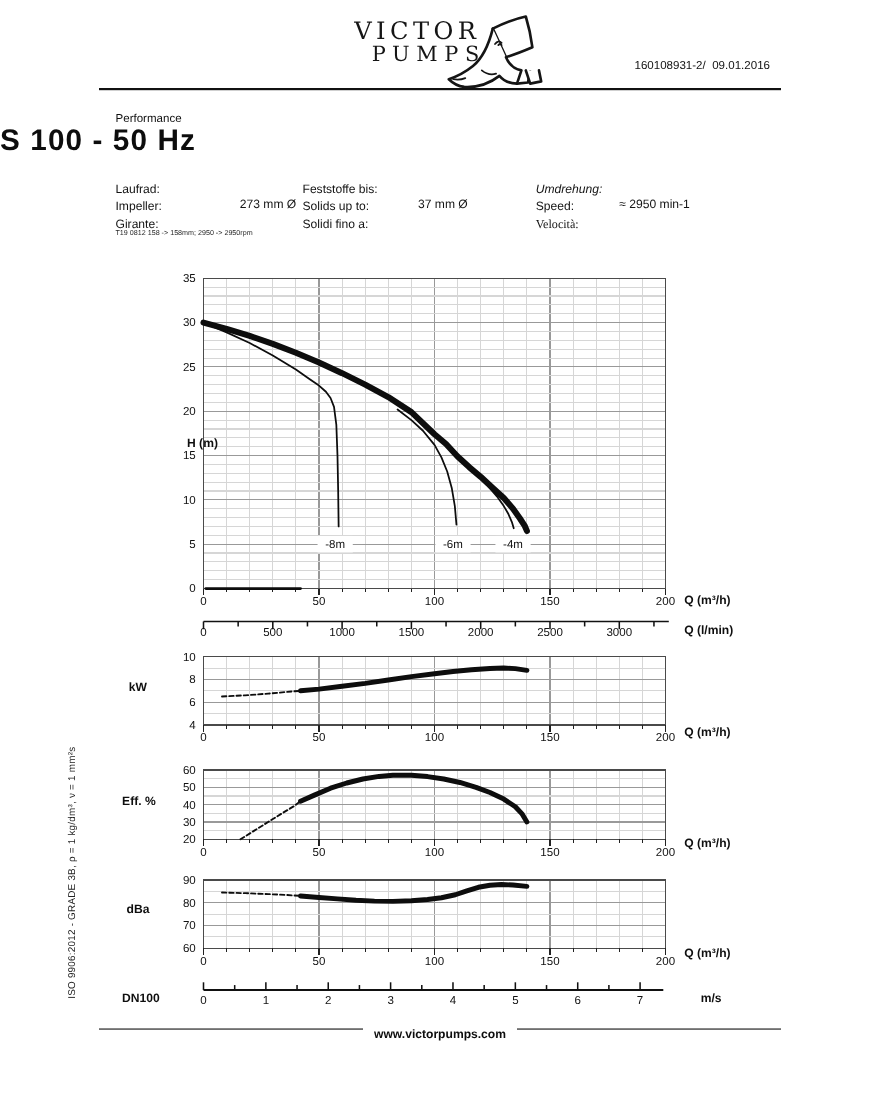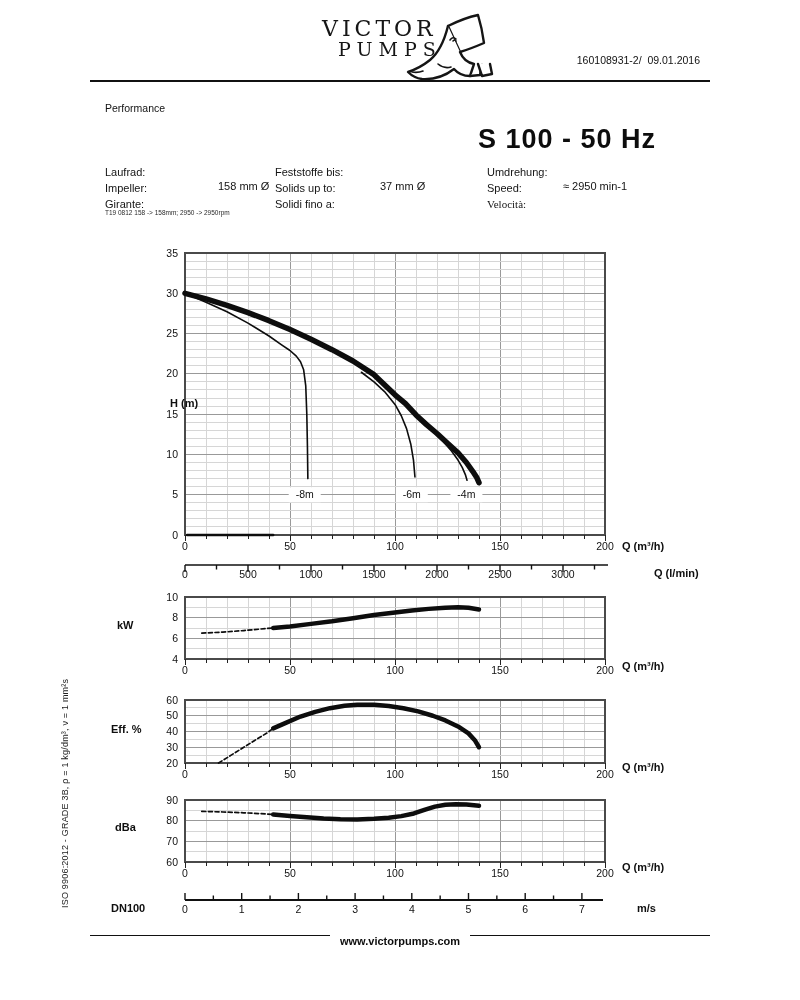--- a/index.html
+++ b/index.html
@@ -5,21 +5,21 @@
   html,body{margin:0;padding:0;background:#e8e8e8;}
   .page{position:relative;width:800px;height:1000px;background:#ffffff;
         font-family:"Liberation Sans",sans-serif;color:#111;overflow:hidden;}
   .abs{position:absolute;white-space:nowrap;}
   .small{font-size:10.5px;}
   .hdr-rule{position:absolute;left:90px;top:80px;width:620px;height:0;border-top:2.5px solid #111;}
   .brand{position:absolute;left:322px;top:18px;font-family:"DejaVu Serif","Liberation Serif",serif;
          font-weight:normal;line-height:1.0;letter-spacing:4px;color:#151515;}
   .brand .l1{font-size:22px;}
   .brand .l2{font-size:19px;letter-spacing:6px;margin-left:16px;}
-  .title{position:absolute;left:0;top:124px;width:656px;text-align:right;
+  .title{position:absolute;left:0;top:112px;width:656px;text-align:left;
          font-size:27px;font-weight:bold;letter-spacing:1px;color:#0d0d0d;}
   .spec-label{font-size:11px;line-height:16px;color:#141414;}
   .spec-val{font-size:11px;font-weight:normal;color:#141414;}
   .spec-note{font-size:6.5px;color:#2a2a2a;}
   .unit-label{font-size:11px;font-weight:bold;color:#0f0f0f;}
   .side-note{position:absolute;left:60px;top:908px;transform:rotate(-90deg);transform-origin:0 0;
              font-size:9px;color:#222;letter-spacing:.2px;}
   .footer{position:absolute;left:90px;top:935px;width:620px;display:flex;gap:10px;}
   .footer .rule{flex:1;border-top:1.6px solid #111;height:0;}
   .footer .txt{font-size:11px;font-weight:bold;color:#0d0d0d;}
@@ -54,30 +54,30 @@
       <path d="M49,29 q2,-2 3,0"></path>
       <path d="M34,52 q6,5 13,3"></path>
       <path d="M8,60 q6,1 11,-1"></path>
     </g>
   </svg>
 
   <div class="title">S 100 - 50 Hz</div>
 
   <span class="abs spec-label" style="left:105px;top:164px;">Laufrad:</span>
   <span class="abs spec-label" style="left:105px;top:180px;">Impeller:</span>
-  <span class="abs spec-val" style="left:218px;top:180px;">158 mm Ø</span>
+  <span class="abs spec-val" style="left:218px;top:180px;">273 mm Ø</span>
   <span class="abs spec-label" style="left:105px;top:196px;">Girante:</span>
   <span class="abs spec-note" style="left:105px;top:209px;">T19 0812 158 -&gt; 158mm; 2950 -&gt; 2950rpm</span>
 
   <span class="abs spec-label" style="left:275px;top:164px;">Feststoffe bis:</span>
   <span class="abs spec-label" style="left:275px;top:180px;">Solids up to:</span>
   <span class="abs spec-val" style="left:380px;top:180px;">37 mm Ø</span>
   <span class="abs spec-label" style="left:275px;top:196px;">Solidi fino a:</span>
 
-  <span class="abs spec-label" style="left:487px;top:164px;">Umdrehung:</span>
+  <span class="abs spec-label" style="left:487px;top:164px;font-style:italic;">Umdrehung:</span>
   <span class="abs spec-label" style="left:487px;top:180px;">Speed:</span>
   <span class="abs spec-val" style="left:563px;top:180px;">≈ 2950 min-1</span>
   <span class="abs spec-label" style="left:487px;top:196px;font-family:Liberation Serif, serif;">Velocità:</span>
 
   <div class="chart-host" style="left:185px;top:253px;">
       <svg width="420" height="282">
         <g shape-rendering="crispEdges">
           <line x1="0" y1="0" x2="0" y2="282" stroke="#999999" stroke-width="1"></line>
           <line x1="21" y1="0" x2="21" y2="282" stroke="#d6d6d6" stroke-width="1"></line>
           <line x1="42" y1="0" x2="42" y2="282" stroke="#d6d6d6" stroke-width="1"></line>
@@ -438,21 +438,21 @@
         <text x="170.10000000000002" y="20" text-anchor="middle" font-size="10.5">3</text>
         <text x="226.8" y="20" text-anchor="middle" font-size="10.5">4</text>
         <text x="283.5" y="20" text-anchor="middle" font-size="10.5">5</text>
         <text x="340.20000000000005" y="20" text-anchor="middle" font-size="10.5">6</text>
         <text x="396.90000000000003" y="20" text-anchor="middle" font-size="10.5">7</text>
       </svg>
     </div>
 
   <span class="abs unit-label" style="left:126px;top:397px;padding-left:44px;">H (m)</span>
   <span class="abs unit-label" style="left:622px;top:540px;">Q (m³/h)</span>
-  <span class="abs unit-label" style="left:622px;top:567px;margin-left:32px;">Q (l/min)</span>
+  <span class="abs unit-label" style="left:622px;top:567px;">Q (l/min)</span>
   <span class="abs unit-label" style="left:117px;top:619px;">kW</span>
   <span class="abs unit-label" style="left:622px;top:660px;">Q (m³/h)</span>
   <span class="abs unit-label" style="left:111px;top:723px;">Eff. %</span>
   <span class="abs unit-label" style="left:622px;top:761px;">Q (m³/h)</span>
   <span class="abs unit-label" style="left:115px;top:821px;">dBa</span>
   <span class="abs unit-label" style="left:622px;top:861px;">Q (m³/h)</span>
   <span class="abs unit-label" style="left:111px;top:902px;text-align:center;">DN100</span>
   <span class="abs unit-label" style="left:637px;top:902px;">m/s</span>
 
   <span class="side-note">ISO 9906:2012 - GRADE 3B, ρ = 1 kg/dm³, ν = 1 mm²s</span>

